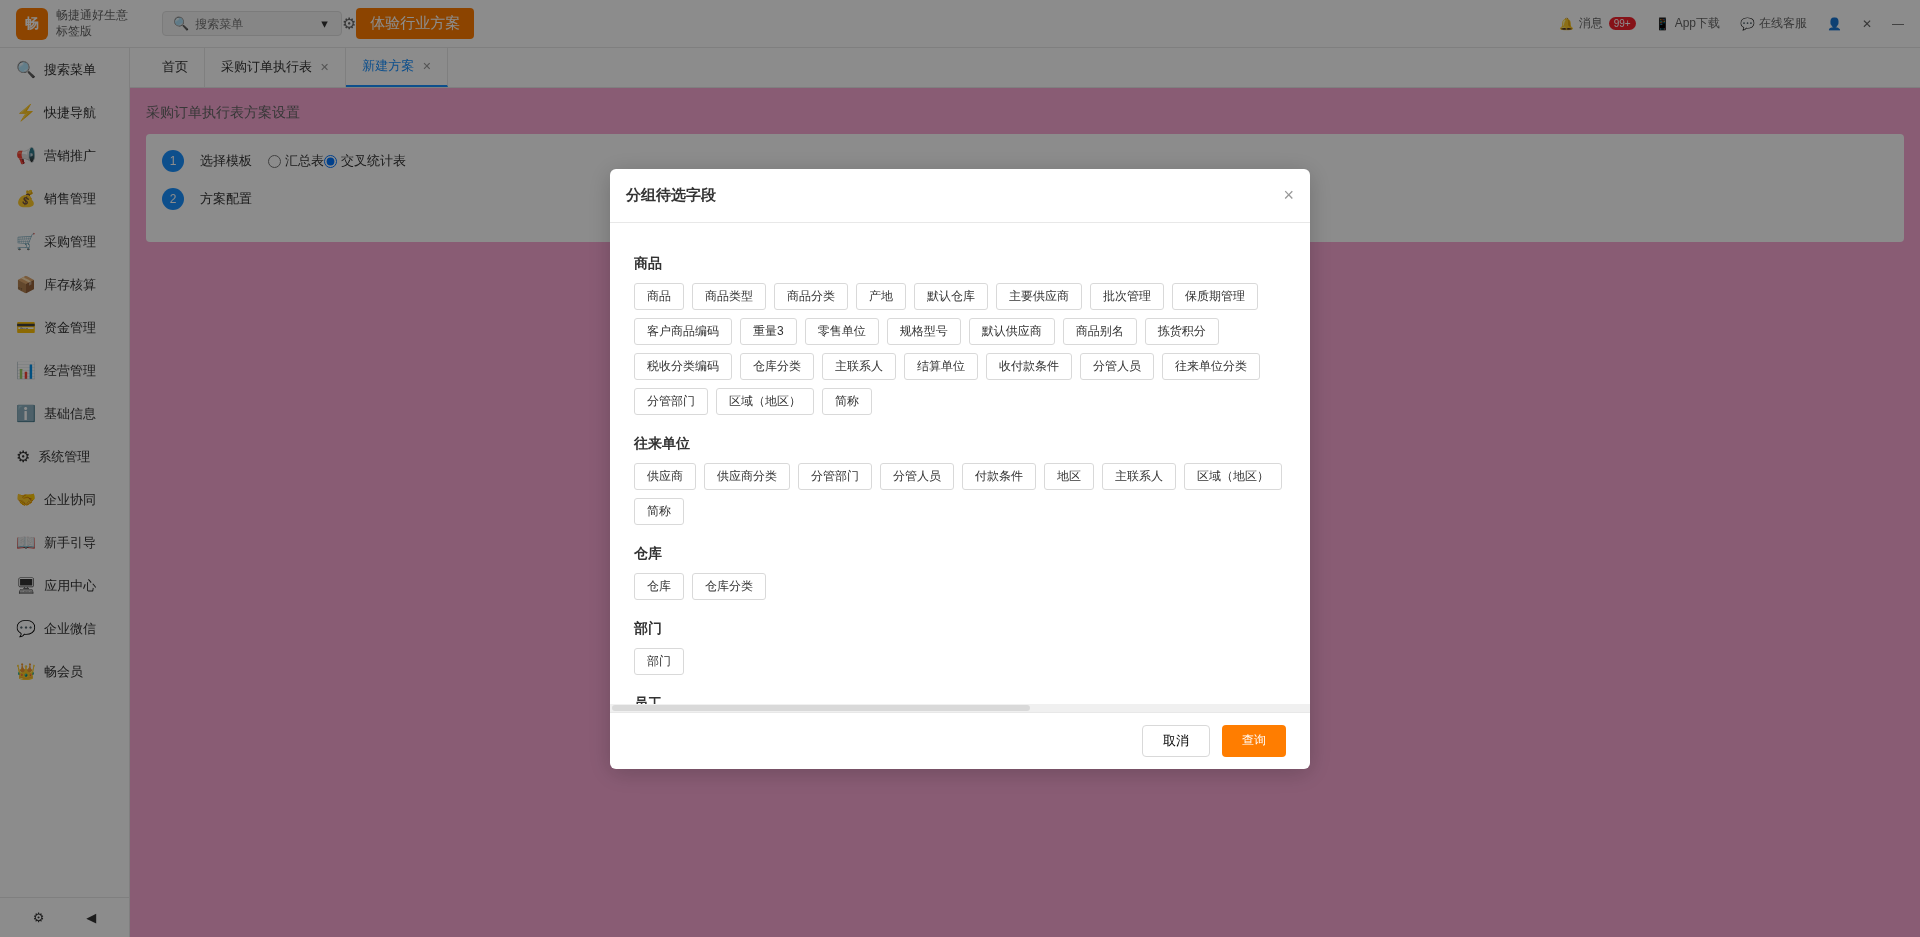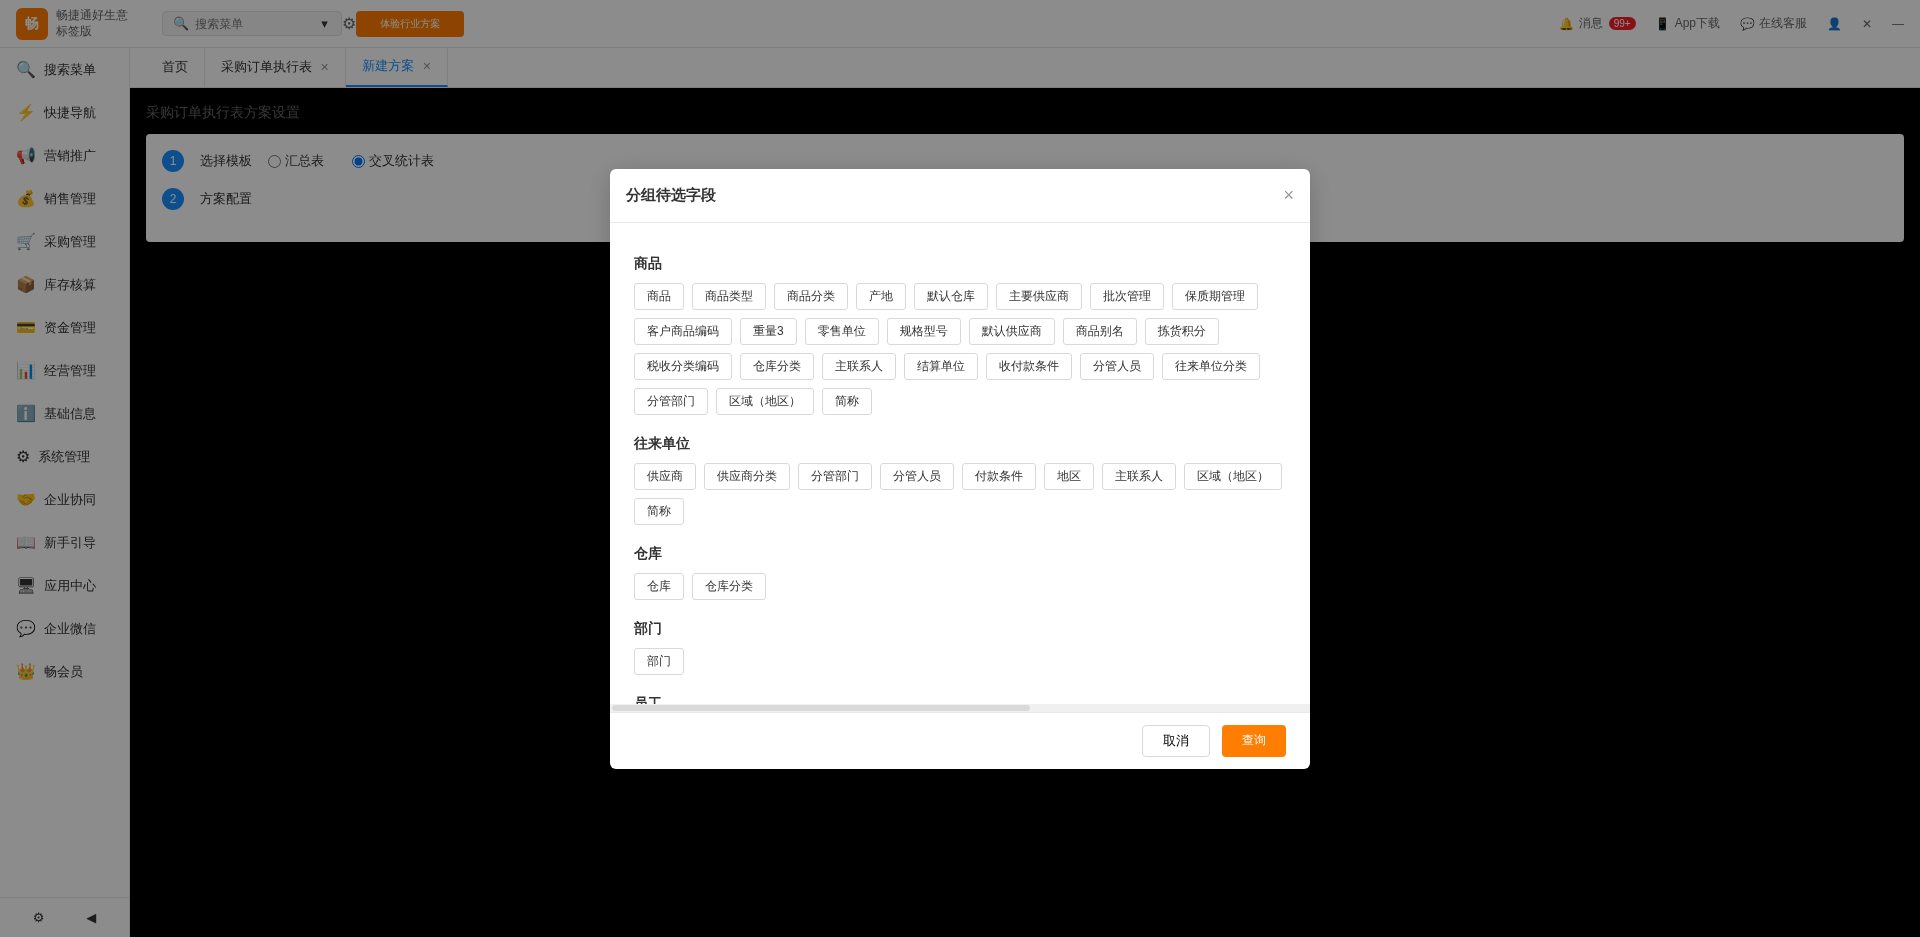--- a/index.html
+++ b/index.html
@@ -39,21 +39,21 @@
     }
     .header-search input {
       border: none; background: transparent; outline: none; font-size: 12px; color: #999; width: 120px;
     }
     .header-actions {
       margin-left: auto;
       display: flex; align-items: center; gap: 20px;
     }
     .btn-experience {
       background: #ff7d00; color: #fff; border: none; border-radius: 4px;
-      padding: 6px 24px; cursor: pointer; font-size: 10px;
+      padding: 6px 14px; cursor: pointer; font-size: 15px;
     }
     .header-icon-item {
       display: flex; align-items: center; gap: 4px; cursor: pointer; font-size: 12px; color: #666;
     }
     .badge {
       background: #f5222d; color: #fff; font-size: 10px; padding: 1px 5px;
       border-radius: 10px; margin-left: 2px;
     }
 
     
@@ -97,37 +97,37 @@
       display: flex; align-items: center; justify-content: space-around;
       padding: 12px; border-top: 1px solid #e8e8e8;
     }
 
     
     .main-content {
       margin-top: 88px;
       margin-left: 130px;
       padding: 16px;
       min-height: calc(100vh - 88px);
-      background: #000000;
+      background: #f9a8d4;
     }
 
     
     .page-title { font-size: 14px; color: #666; margin-bottom: 12px; }
     .config-card {
       background: #fff;
       border-radius: 4px;
       padding: 16px;
     }
     .step-row { display: flex; align-items: center; gap: 16px; margin-bottom: 16px; }
     .step-num {
       width: 22px; height: 22px; background: #1890ff; color: #fff;
       border-radius: 50%; display: flex; align-items: center; justify-content: center;
       font-size: 12px; flex-shrink: 0;
     }
-    .radio-group { display: flex; gap: 28px; align-items: center; }
+    .radio-group { display: flex; gap: 0; align-items: center; }
     .radio-item { display: flex; align-items: center; gap: 4px; cursor: pointer; }
     .section-label { color: #333; font-weight: 500; }
 
     
     .modal-overlay {
       position: fixed; top: 0; left: 0; right: 0; bottom: 0;
       background: rgba(0,0,0,0.45);
       z-index: 200;
       display: flex; align-items: center; justify-content: center;
     }

